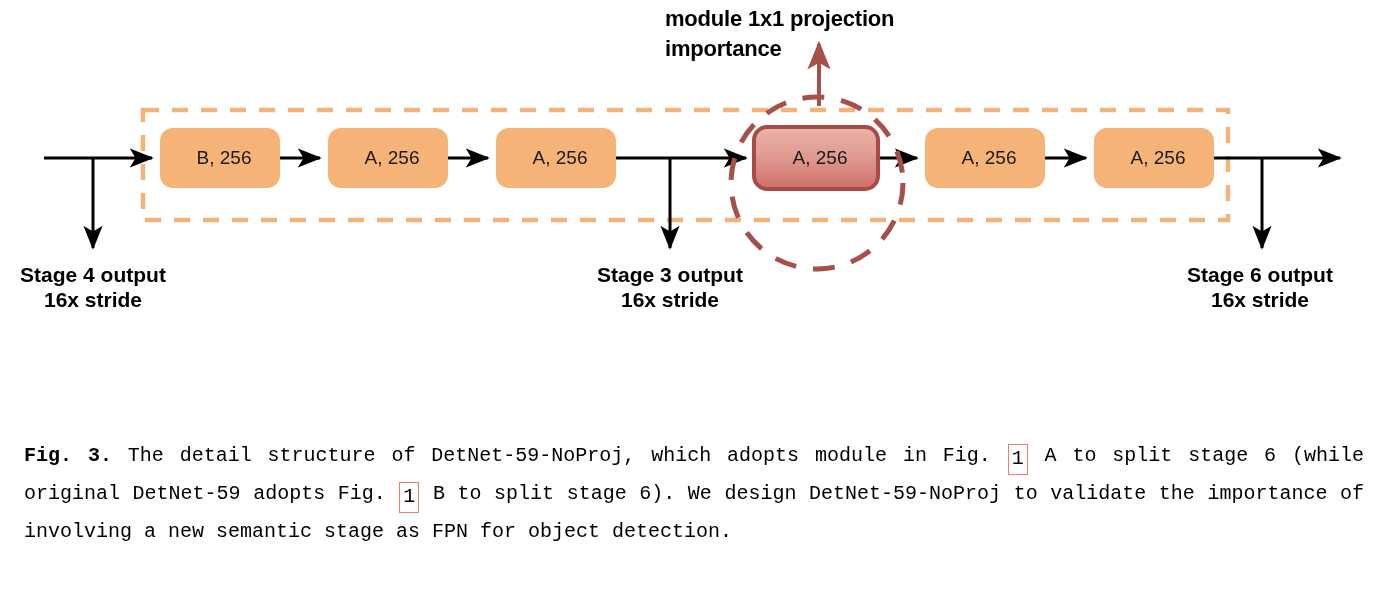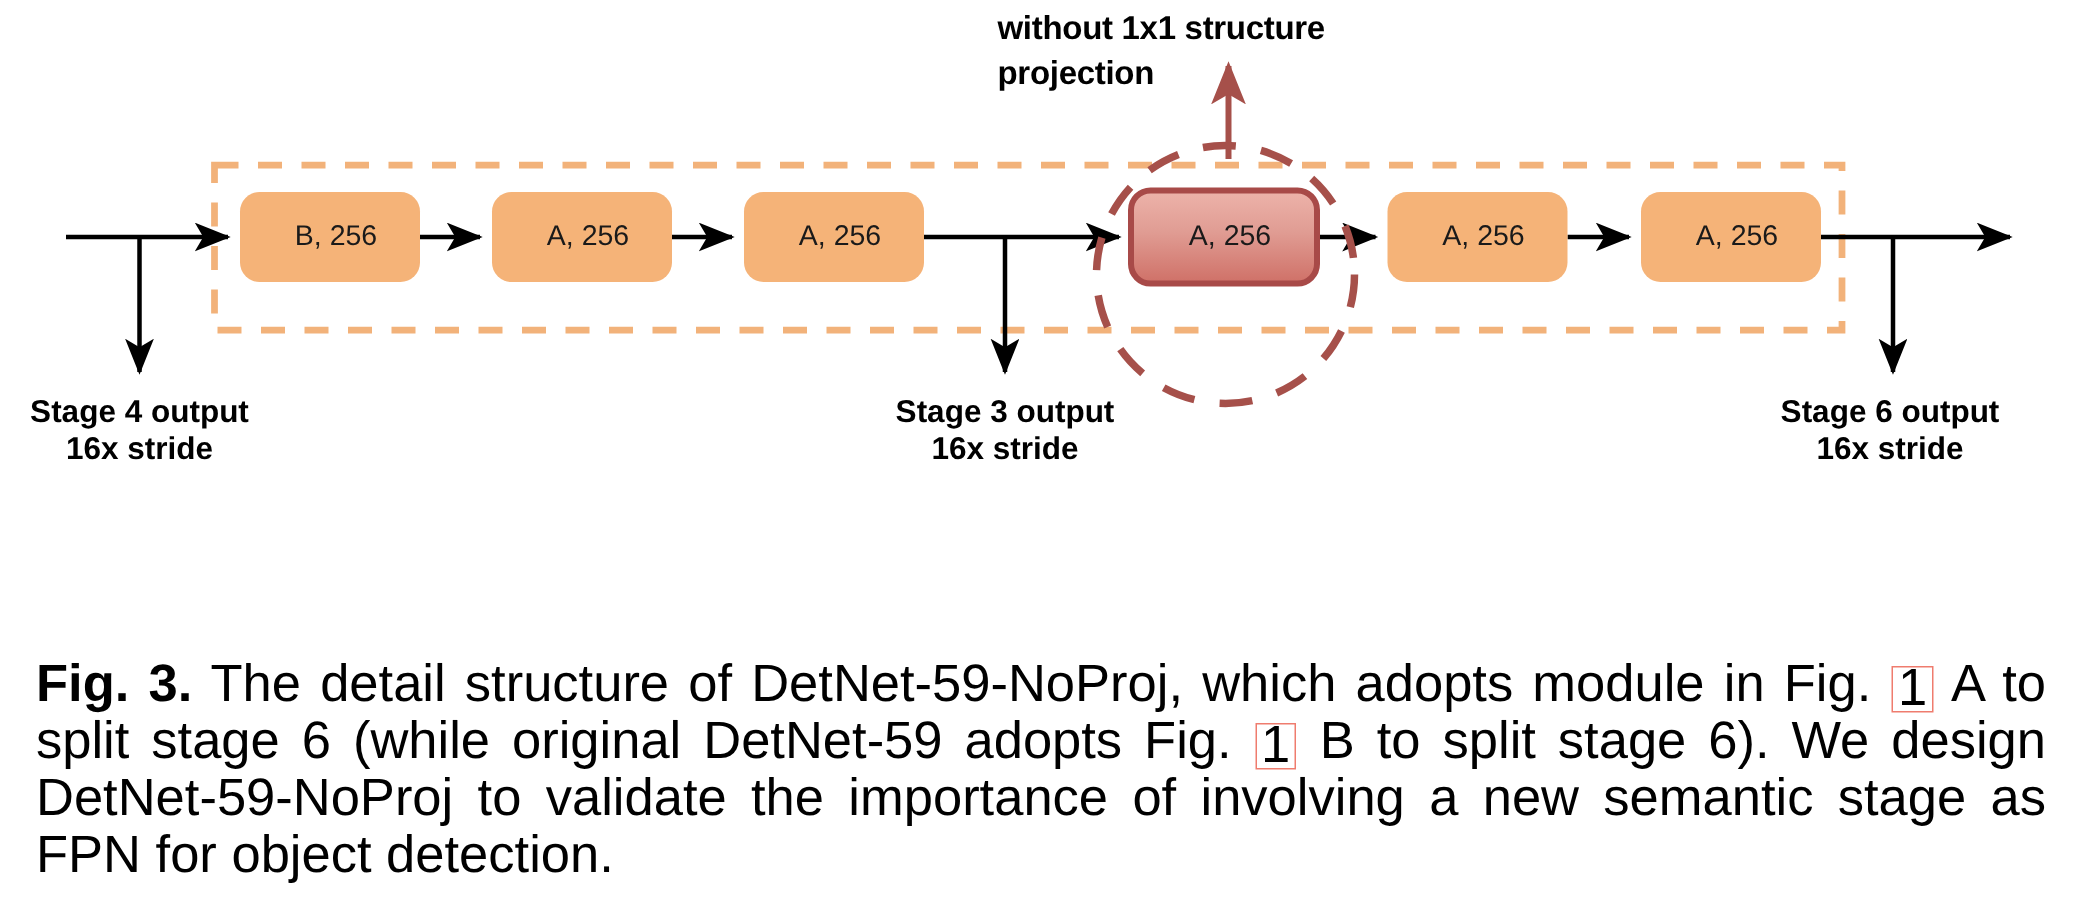--- a/index.html
+++ b/index.html
@@ -65,22 +65,22 @@
     text-align: center;
     width: 260px;
   }
 
   
   #caption {
     position: absolute;
     left: 24px;
     top: 437px;
     width: 1340px;
-    font-family: Liberation Sans, sans-serif;
-    font-size: 35px;
+    font-family: Liberation Mono, monospace;
+    font-size: 20px;
     line-height: 38px;
     color: #000000;
     text-align: justify;
     text-justify: inter-word;
   }
   #caption .figlabel {
     font-weight: bold;
   }
   .refbox {
     display: inline-block;
@@ -142,22 +142,22 @@
 
     <rect x="754" y="127" width="124" height="62" rx="13" ry="13" fill="url(#hiGrad)" stroke="#a84a48" stroke-width="4"></rect>
 
     <rect x="925" y="128" width="120" height="60" rx="13" ry="13" fill="#f5b378"></rect>
     <rect x="1094" y="128" width="120" height="60" rx="13" ry="13" fill="#f5b378"></rect>
 
     <line x1="819" y1="106" x2="819" y2="44" stroke="#a6504a" stroke-width="4" marker-end="url(#arrowRed)"></line>
   </svg>
 
   <div class="annotation">
-    <div>without 1x1 structure</div>
-    <div>projection</div>
+    <div>module 1x1 projection</div>
+    <div>importance</div>
   </div>
 
   <div class="blk-label" style="left:160px; top:148px;">B, 256</div>
   <div class="blk-label" style="left:328px; top:148px;">A, 256</div>
   <div class="blk-label" style="left:496px; top:148px;">A, 256</div>
   <div class="blk-label" style="left:756px; top:148px;">A, 256</div>
   <div class="blk-label" style="left:925px; top:148px;">A, 256</div>
   <div class="blk-label" style="left:1094px; top:148px;">A, 256</div>
 
   <div class="stage-caption" style="left:-37px; top:262px;">

